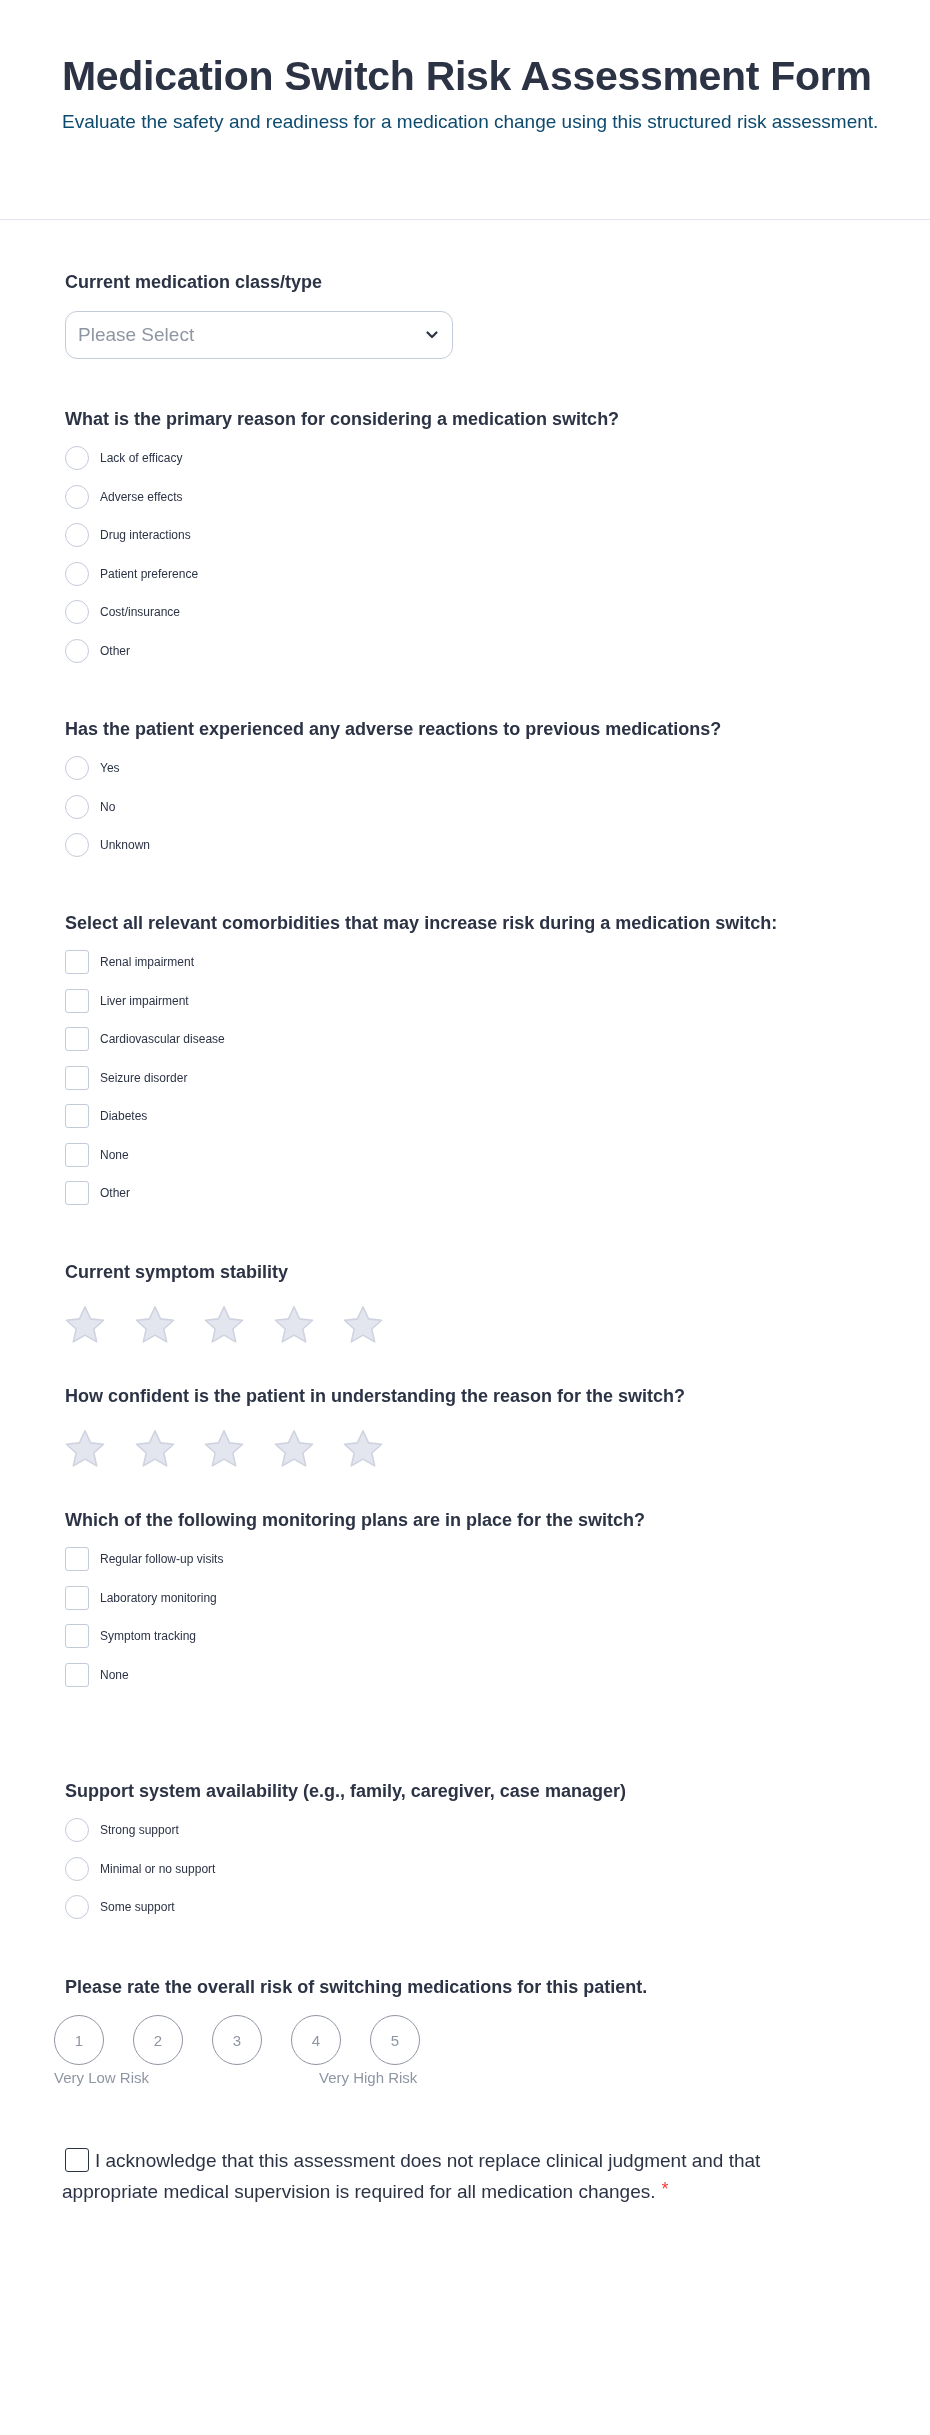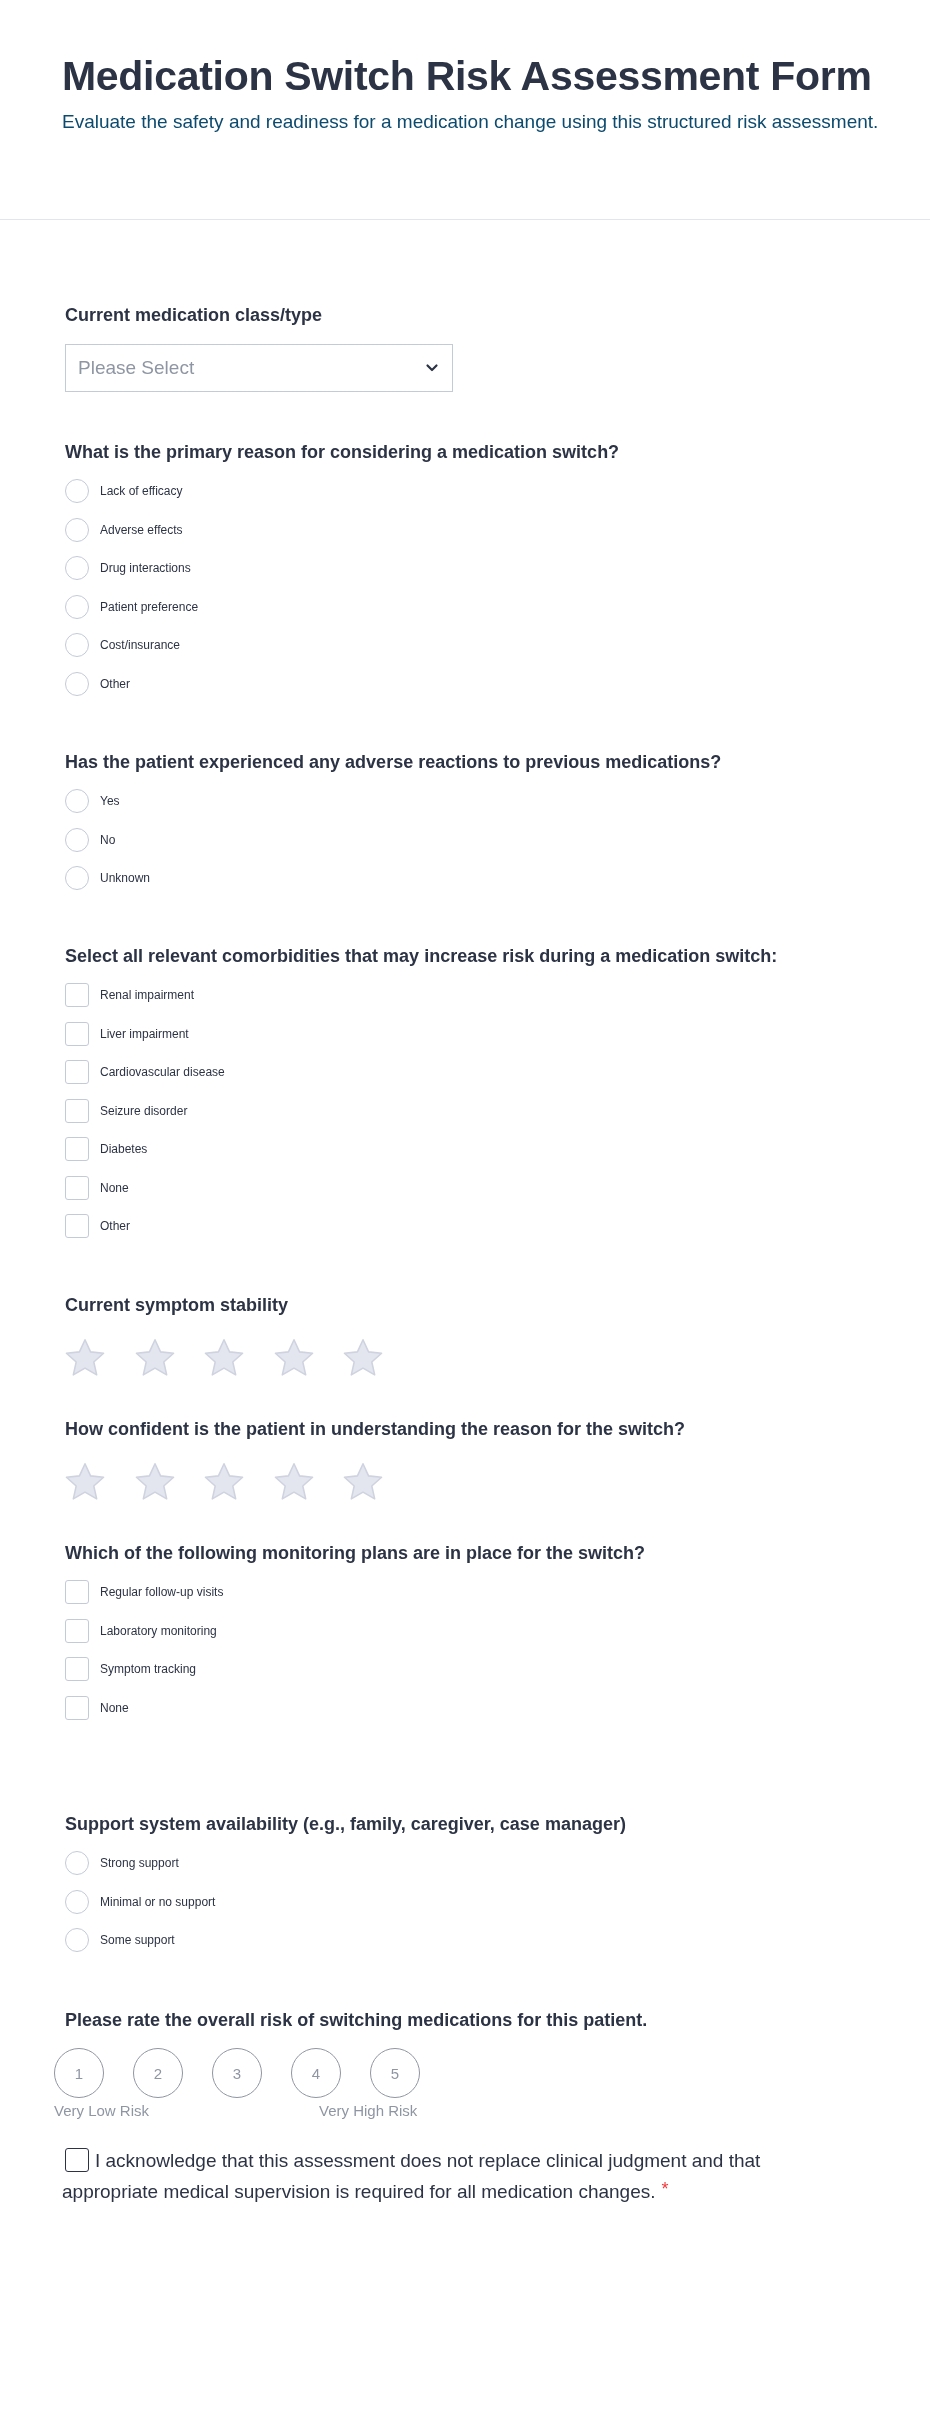--- a/index.html
+++ b/index.html
@@ -28,28 +28,27 @@
     line-height: 32px;
     color: #0c4a6e;
     max-width: 820px;
   }
   .question { position: absolute; left: 65px; }
   .q-label {
     font-size: 18px;
     font-weight: 600;
     color: #2c3345;
     line-height: 24px;
-    margin-top: 33px;
   }
   .select-box {
     margin-top: 17px;
     width: 388px;
     height: 48px;
     border: 1px solid #c3cad8;
-    border-radius: 0;
+    border-radius: 12px;
     display: flex;
     align-items: center;
     justify-content: space-between;
     padding: 0 12px 0 12px;
     background: #fff;
   }
   .select-placeholder { font-size: 19px; color: #8f96a3; }
   .chevron { width: 16px; height: 16px; }
   .options { margin-top: 8px; }
   .option {

